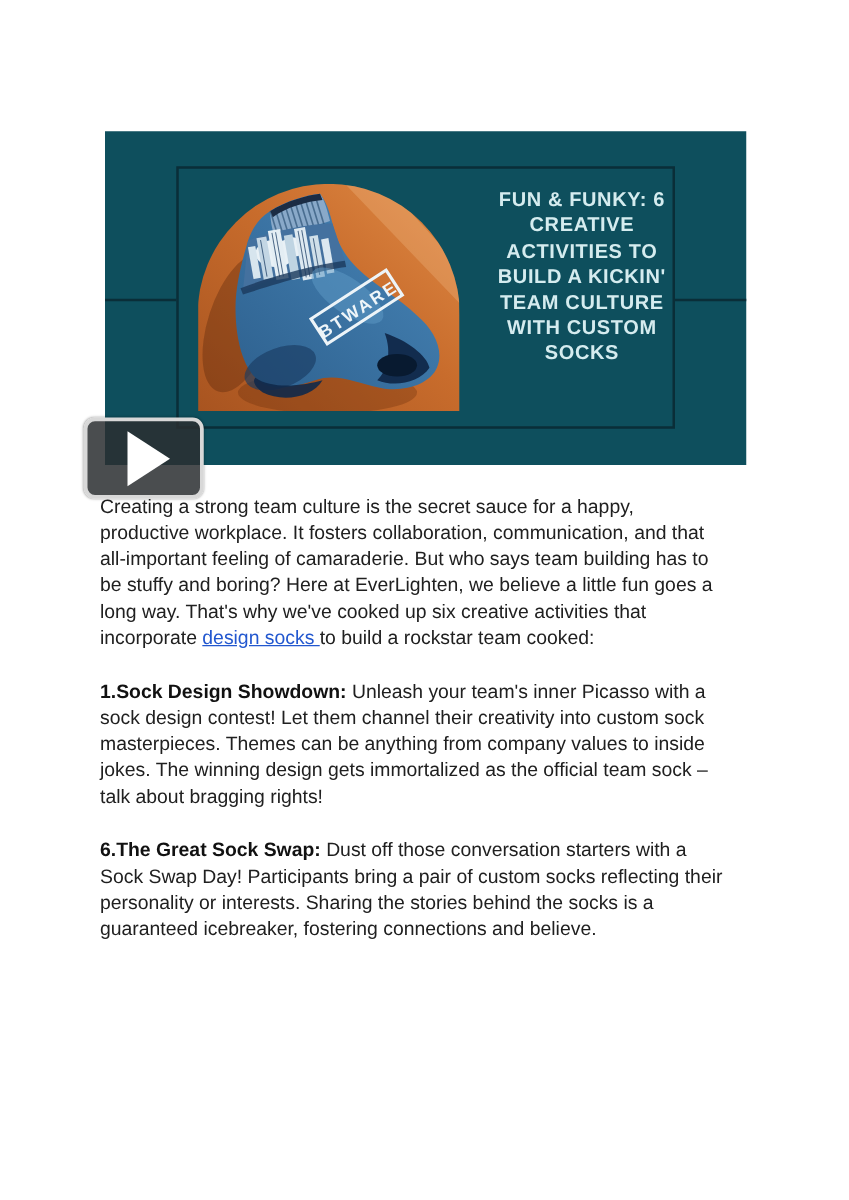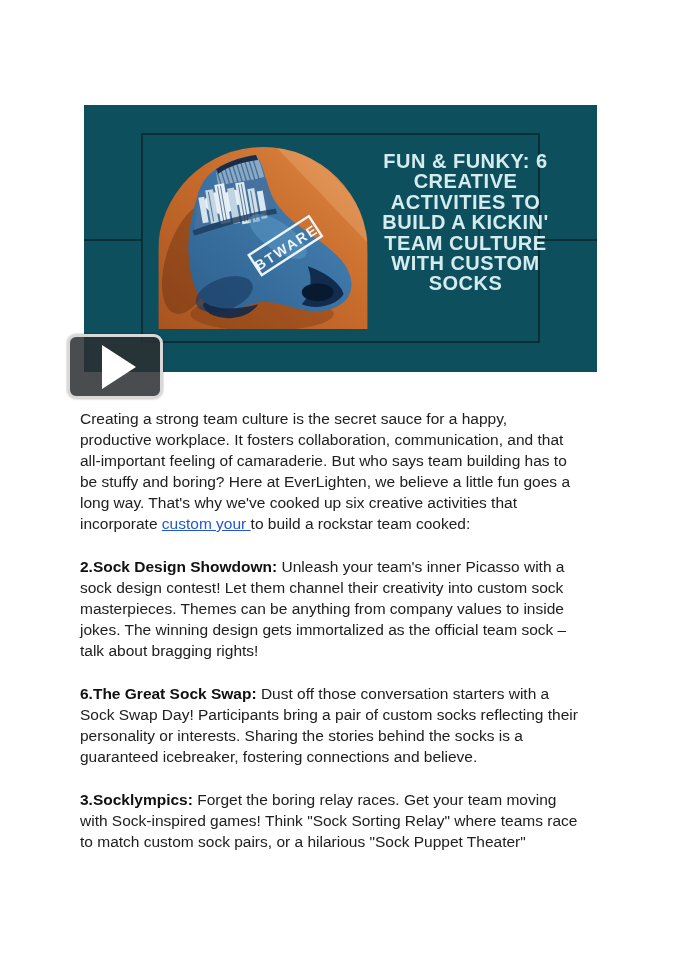--- a/index.html
+++ b/index.html
@@ -20,21 +20,21 @@
   .midline-right { left: 456px; width: 57px; }
 
   .arch {
     position: absolute; left: 74px; top: 42px; width: 210px; height: 182px;
     border-radius: 105px 105px 0 0; overflow: hidden;
   }
   .arch svg { display: block; width: 100%; height: 100%; }
 
   .slide-title {
     position: absolute; left: 294px; top: 46px; width: 175px;
-    color: #d5ecef; font-size: 20px; line-height: 20.4px;
+    color: #d5ecef; font-size: 16px; line-height: 20.4px;
     letter-spacing: 0.5px; text-align: center; white-space: pre-line;
     font-weight: bold; font-family: "Liberation Sans", sans-serif;
   }
 
   
   .play-button {
     position: absolute; left: 67px; top: 334px; width: 96px; height: 65px;
     background: rgba(42,46,48,0.85); border: 3px solid #d8d8d8;
     border-radius: 9px; display: flex; align-items: center; justify-content: center;
     cursor: pointer; box-shadow: 0 0 2px rgba(0,0,0,0.35);
@@ -43,21 +43,21 @@
     width: 0; height: 0; margin-left: 8px;
     border-top: 22px solid transparent; border-bottom: 22px solid transparent;
     border-left: 34px solid #ffffff;
   }
 
   
   .article {
     position: absolute; left: 80px; top: 395px; width: 524px;
     color: #202020; font-size: 15.5px; line-height: 21px;
   }
-  .article p { margin: 13px 0 22px 0; white-space: pre-line; }
+  .article p { margin: 0 0 22px 0; white-space: pre-line; }
   .article b { font-weight: bold; color: #111111; }
   .article a { color: #2257cf; text-decoration: underline; cursor: pointer; }
 </style>
 </head>
 <body>
 
 <div class="banner">
   <div class="frame"></div>
   <div class="midline midline-left"></div>
   <div class="midline midline-right"></div>
@@ -156,29 +156,26 @@
 <div class="play-button">
   <div class="play-triangle"></div>
 </div>
 
 <div class="article">
   <p><span>Creating a strong team culture is the secret sauce for a happy,
 productive workplace. It fosters collaboration, communication, and that
 all-important feeling of camaraderie. But who says team building has to
 be stuffy and boring? Here at EverLighten, we believe a little fun goes a
 long way. That's why we've cooked up six creative activities that
-incorporate </span><a>custom your </a><span>to build a rockstar team cooked:</span></p>
+incorporate </span><a>design socks </a><span>to build a rockstar team cooked:</span></p>
 
-  <p><b>2.Sock Design Showdown:</b><span> Unleash your team's inner Picasso with a
+  <p><b>1.Sock Design Showdown:</b><span> Unleash your team's inner Picasso with a
 sock design contest! Let them channel their creativity into custom sock
 masterpieces. Themes can be anything from company values to inside
 jokes. The winning design gets immortalized as the official team sock –
 talk about bragging rights!</span></p>
 
   <p><b>6.The Great Sock Swap:</b><span> Dust off those conversation starters with a
 Sock Swap Day! Participants bring a pair of custom socks reflecting their
 personality or interests. Sharing the stories behind the socks is a
 guaranteed icebreaker, fostering connections and believe.</span></p>
 
-  <p><b>3.Socklympics:</b><span> Forget the boring relay races. Get your team moving
-with Sock-inspired games! Think "Sock Sorting Relay" where teams race
-to match custom sock pairs, or a hilarious "Sock Puppet Theater"</span></p>
 </div>
 
 </body></html>

